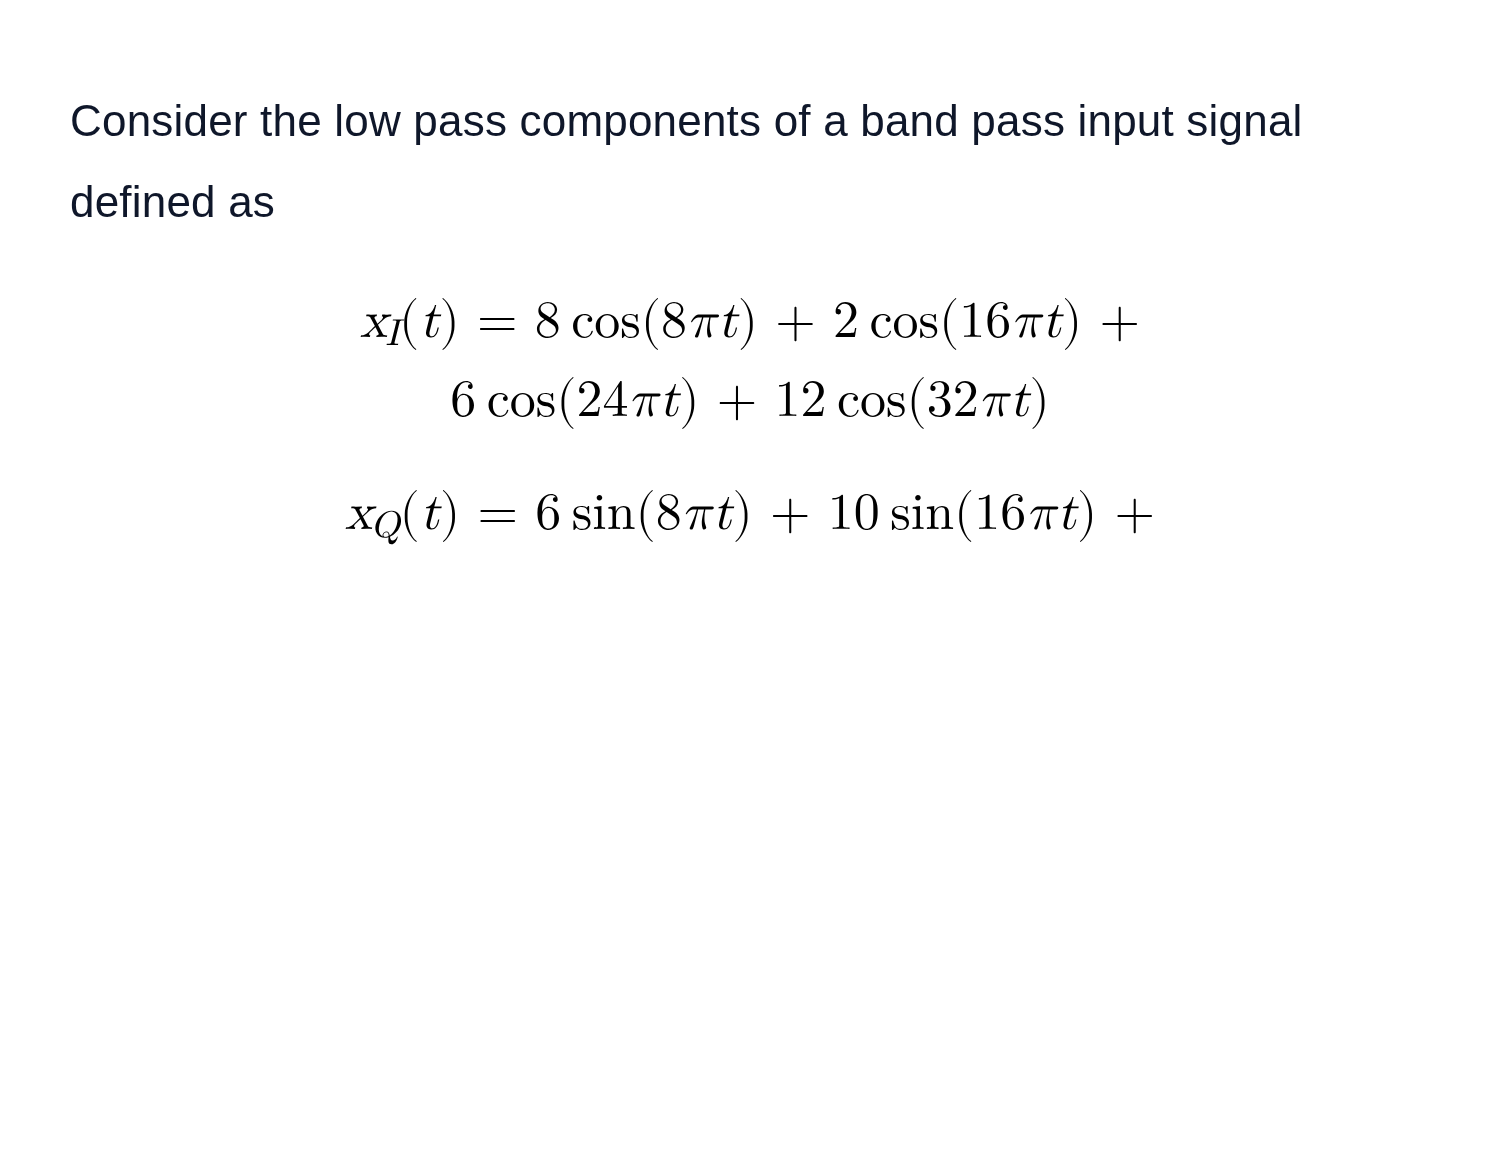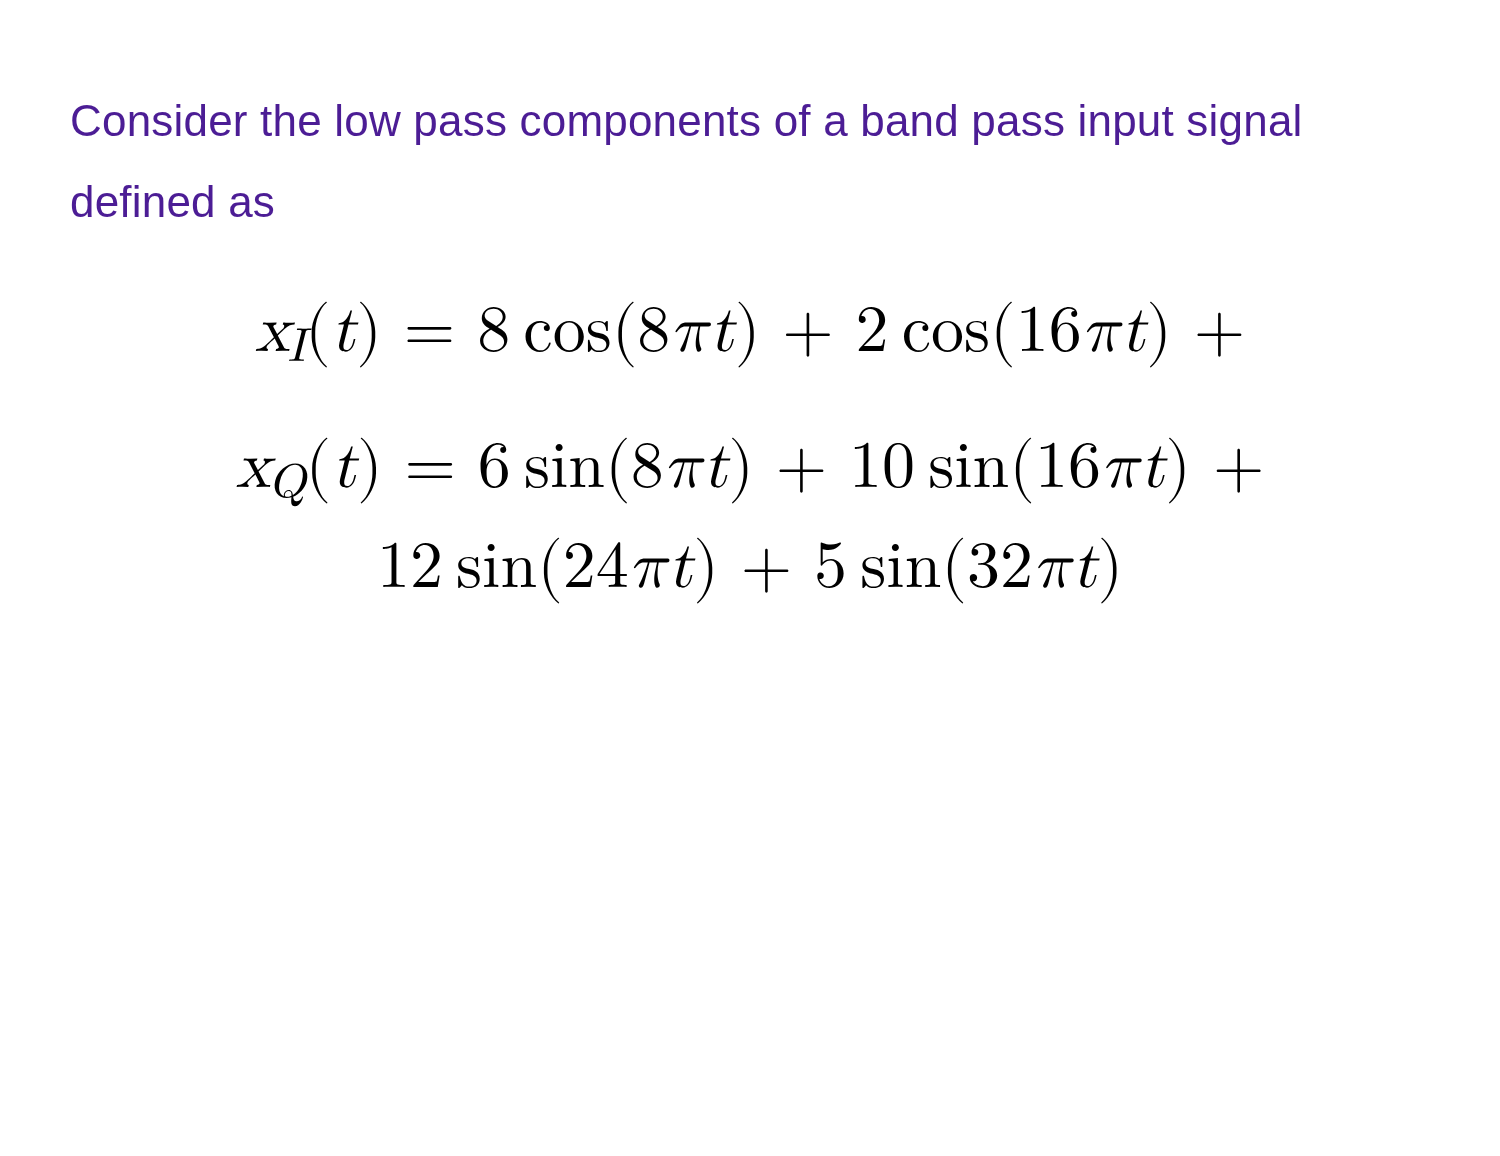--- a/index.html
+++ b/index.html
@@ -12,31 +12,31 @@
     color: #000000;
   }
   .page {
     padding: 80px 70px 80px 70px;
     box-sizing: border-box;
   }
   .para {
     font-size: 44px;
     line-height: 1.85;
     font-weight: 400;
-    color: #4c1d95;
+    color: #0f172a;
     margin: 0 0 40px 0;
     letter-spacing: 0.2px;
   }
   .math-block {
     text-align: center;
     margin: 10px 0 36px 0;
   }
   .math-line {
     font-family: "Latin Modern Math", "STIX Two Math", "Cambria Math", "Times New Roman", serif;
-    font-size: 66px;
+    font-size: 52px;
     line-height: 1.4;
     font-weight: 400;
     color: #000;
     white-space: nowrap;
     padding: 2px 0;
   }
   .mi { font-style: italic; }
   .sub {
     font-style: italic;
     font-size: 0.72em;
@@ -48,21 +48,21 @@
 </style>
 </head>
 <body>
 
 <div class="page">
 
   <p class="para">Consider the low pass components of a band pass input signal defined as</p>
 
   <div class="math-block">
     <div class="math-line"><span class="mi">x</span><span class="sub">I</span><span>(</span><span class="mi">t</span><span>)</span><span> = </span><span>8</span> <span class="fn">cos</span><span>(</span><span>8</span><span class="mi">π</span><span class="mi">t</span><span>)</span><span> + </span><span>2</span> <span class="fn">cos</span><span>(</span><span>16</span><span class="mi">π</span><span class="mi">t</span><span>)</span><span> + </span></div>
+    <div class="math-line"><span>6</span> <span class="fn">cos</span><span>(</span><span>24</span><span class="mi">π</span><span class="mi">t</span><span>)</span><span> + </span><span>12</span> <span class="fn">cos</span><span>(</span><span>32</span><span class="mi">π</span><span class="mi">t</span><span>)</span></div>
   </div>
 
   <div class="math-block">
     <div class="math-line"><span class="mi">x</span><span class="sub">Q</span><span>(</span><span class="mi">t</span><span>)</span><span> = </span><span>6</span> <span class="fn">sin</span><span>(</span><span>8</span><span class="mi">π</span><span class="mi">t</span><span>)</span><span> + </span><span>10</span> <span class="fn">sin</span><span>(</span><span>16</span><span class="mi">π</span><span class="mi">t</span><span>)</span><span> + </span></div>
-    <div class="math-line"><span>12</span> <span class="fn">sin</span><span>(</span><span>24</span><span class="mi">π</span><span class="mi">t</span><span>)</span><span> + </span><span>5</span> <span class="fn">sin</span><span>(</span><span>32</span><span class="mi">π</span><span class="mi">t</span><span>)</span></div>
   </div>
 
 
 </div>
 
 </body></html>

